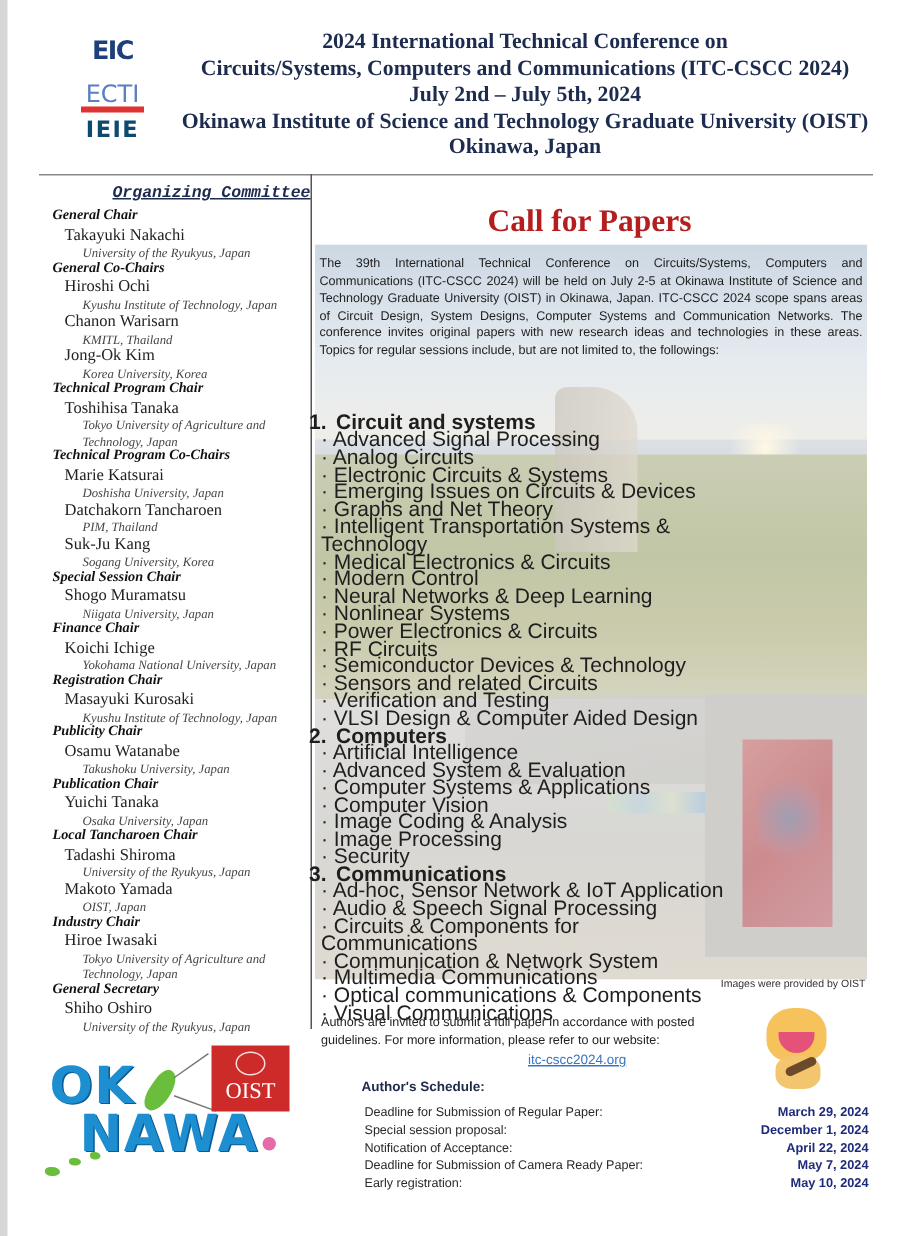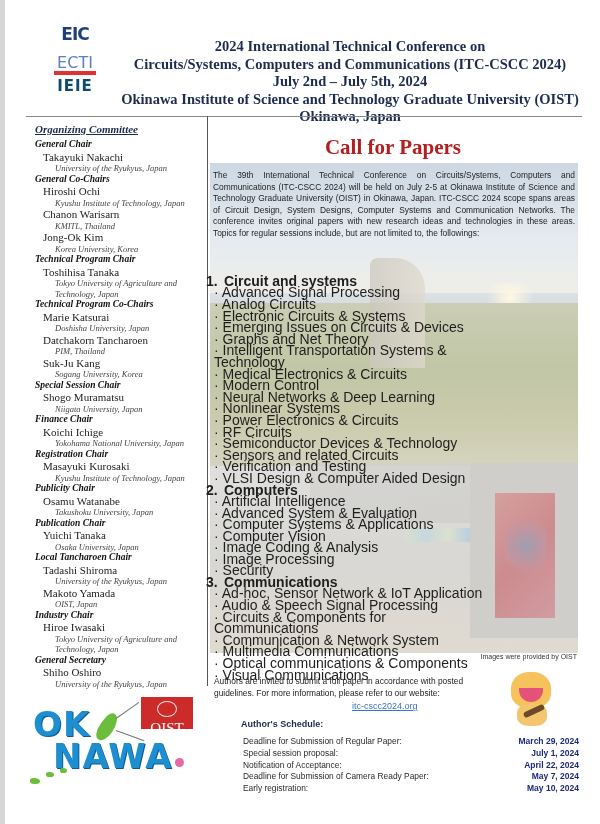--- a/index.html
+++ b/index.html
@@ -10,41 +10,41 @@
 
   
   .logos { position: absolute; left: 50px; top: 26px; width: 50px; }
   .logo { display: block; text-align: center; margin-bottom: 4px; }
   .logo-eic { font-family: "DejaVu Sans", sans-serif; font-weight: bold; font-size: 17px; color: #1f3f7a; letter-spacing: -1px; line-height: 17px; }
   .logo-sub { font-size: 3px; color: #888; line-height: 4px; height: 8px; }
   .logo-ecti { font-family: "DejaVu Sans", sans-serif; font-size: 16px; color: #5b7fc4; line-height: 16px; letter-spacing: 0px; }
   .logo-ecti-bar { height: 4px; background: #d33; width: 42px; margin: 0 auto 4px; }
   .logo-ieie { font-family: "DejaVu Sans", sans-serif; font-size: 15px; font-weight: bold; color: #0c4a6e; line-height: 15px; letter-spacing: 1px; }
 
-  .header { position: absolute; left: 100px; top: 38px; width: 500px; text-align: center;
+  .header { position: absolute; left: 100px; top: 20px; width: 500px; text-align: center;
             font-family: "Liberation Serif", serif; font-weight: bold; color: #1d2b4f; }
   .header .line { font-size: 14.5px; line-height: 17.5px; }
 
   .top-rule { position: absolute; left: 26px; top: 116px; width: 556px; height: 1px; background: #888; }
   .col-divider { position: absolute; left: 207px; top: 116px; width: 1px; height: 570px; background: #555; }
 
   
   .committee { position: absolute; left: 35px; top: 122px; width: 172px; font-family: "Liberation Serif", serif; }
-  .committee-title { text-align: left; font-weight: bold; font-style: italic; text-decoration: underline; font-size: 11px; color: #1d2b4f; line-height: 15px; margin-bottom: 2px; }
+  .committee-title { text-align: right; font-weight: bold; font-style: italic; text-decoration: underline; font-size: 11px; color: #1d2b4f; line-height: 15px; margin-bottom: 2px; font-family: Liberation Mono, monospace; }
   .role { font-weight: bold; font-style: italic; font-size: 9.5px; line-height: 11.5px; color: #111; }
   .member-name { font-size: 11px; line-height: 12.5px; padding-left: 8px; color: #222; }
   .member-aff { font-style: italic; font-size: 8.5px; line-height: 10.5px; padding-left: 20px; color: #444; }
 
   
   .okinawa { position: absolute; left: 28px; top: 700px; width: 170px; height: 90px; }
   .ok-word { position: absolute; font-family: "DejaVu Sans", sans-serif; font-weight: bold; color: #1d8fd1; text-shadow: 1px 1px 0 #0d5a95; letter-spacing: 1px; }
   .ok-word.ok { left: 5px; top: 4px; font-size: 34px; }
   .ok-word.nawa { left: 25px; top: 36px; font-size: 34px; }
   .island { position: absolute; background: #6bbd3c; border-radius: 40% 60% 50% 50%; }
-  .oist-box { position: absolute; left: 113px; top: -3px; width: 52px; height: 32px; background: #cd2a2a; color: #fff; font-family: "Liberation Serif", serif; font-size: 15px; text-align: center; padding-top: 23px; }
+  .oist-box { position: absolute; left: 113px; top: -3px; width: 52px; height: 44px; background: #cd2a2a; color: #fff; font-family: "Liberation Serif", serif; font-size: 15px; text-align: center; padding-top: 23px; }
   .oist-flower { position: absolute; left: 16px; top: 4px; width: 20px; height: 16px; border: 1px solid #fff; border-radius: 50%; opacity: .85; }
   .connector { position: absolute; height: 1px; background: #777; transform-origin: left center; }
   .hibiscus { position: absolute; width: 9px; height: 9px; background: #e56aa5; border-radius: 50%; }
 
   
   .cfp-title { position: absolute; left: 208px; top: 135px; width: 370px; text-align: center; font-family: "Liberation Serif", serif; font-weight: bold; font-size: 21px; color: #b41e1e; }
 
   .photo-panel { position: absolute; left: 210px; top: 163px; width: 368px; height: 490px; overflow: hidden; }
   .photo-sky { position: absolute; left: 0; top: 0; width: 100%; height: 145px;
                background: linear-gradient(180deg, #b9c9d9 0%, #dde4ea 55%, #ece8dd 100%); }
@@ -265,21 +265,21 @@
 </div>
 
 <div class="schedule-title">Author's Schedule:</div>
 <div class="schedule">
   <div class="sched-row">
     <span class="sched-label">Deadline for Submission of Regular Paper:</span>
     <span class="sched-date">March 29, 2024</span>
   </div>
   <div class="sched-row">
     <span class="sched-label">Special session proposal:</span>
-    <span class="sched-date">July 1, 2024</span>
+    <span class="sched-date">December 1, 2024</span>
   </div>
   <div class="sched-row">
     <span class="sched-label">Notification of Acceptance:</span>
     <span class="sched-date">April 22, 2024</span>
   </div>
   <div class="sched-row">
     <span class="sched-label">Deadline for Submission of Camera Ready Paper:</span>
     <span class="sched-date">May 7, 2024</span>
   </div>
   <div class="sched-row">

